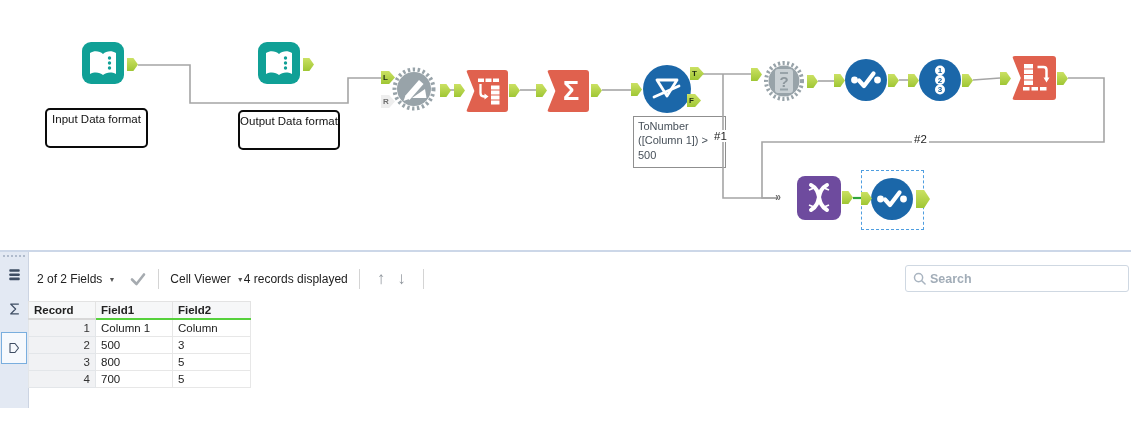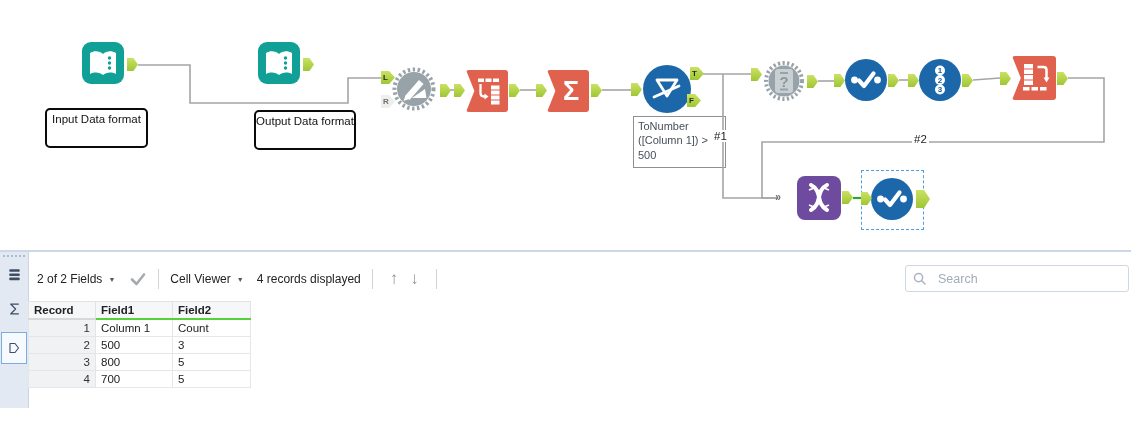--- a/index.html
+++ b/index.html
@@ -49,22 +49,22 @@
   .strip-btn.selected{left:1px;width:26px;height:32px;border:1px solid #79aede;background:#f6f9fd;box-sizing:border-box;}
 
   #toolbar{position:absolute;left:37px;top:12px;height:30px;display:flex;align-items:center;
            font-size:12px;color:#222;white-space:nowrap;}
   .caret{font-size:7px;color:#555;margin-left:6px;}
   .tb-sep{width:1px;height:20px;background:#d4d4d4;margin:0 11px;}
   .tb-arrow{font-size:17px;color:#8f959c;margin:0 6px;}
   #search-box{position:absolute;right:2px;top:13px;width:224px;height:27px;background:#fff;
            border:1px solid #cfd8e2;border-radius:3px;display:flex;align-items:center;
            padding:0 7px;box-sizing:border-box;}
-  #search-box input{border:none;outline:none;flex:1;font-size:12.5px;color:#ec4899;margin-left:10px;
-           font-family:"Liberation Sans",sans-serif;background:transparent;}
+  #search-box input{border:none;outline:none;flex:1;font-size:12.5px;color:#ec4899;margin-left:2px;
+           font-family:"Liberation Sans",sans-serif;background:transparent;font-weight:bold;}
   #search-box input::placeholder{color:#a2adb8;}
 
   #grid{position:absolute;left:28px;top:49px;border-collapse:collapse;font-size:11.5px;}
   #grid th{font-weight:bold;color:#222;background:#f6f7f8;text-align:left;height:16px;
            padding:0 5px;border:1px solid #e3e3e3;border-bottom:2px solid #56d13c;}
   #grid th.rec-h{width:56px;border-bottom:2px solid #d8d8d8;}
   #grid th.f1{width:66px;}
   #grid th.f2{width:67px;}
   #grid td{height:16px;line-height:16px;padding:0 5px;border:1px solid #e7e7e7;color:#222;background:#fff;}
   #grid td.rec{background:#f1f2f4;text-align:right;color:#333;border-color:#e3e6e9;}
@@ -72,21 +72,21 @@
 </head>
 <body>
 
 <div id="app">
 
   <div id="canvas">
 
     <div class="note" style="left:45px;top:108px;width:103px;height:40px;">
       <span>Input Data format</span>
     </div>
-    <div class="note" style="left:254px;top:110px;width:102px;height:40px;">
+    <div class="note" style="left:238px;top:110px;width:102px;height:40px;">
       <span>Output Data format</span>
     </div>
 
     <div class="annotation" style="left:633px;top:116px;width:93px;height:52px;">ToNumber
 ([Column 1]) &gt;
 500</div>
 
     <svg id="wires" width="1131" height="250">
       <g fill="none" stroke="#a5a5a5" stroke-width="1.6">
         <polyline points="138,65 190,65 190,103 348,103 348,78 381,78"></polyline>
@@ -289,21 +289,21 @@
 
       <div id="toolbar">
         <span>2 of 2 Fields</span>
         <span class="caret">▼</span>
         <svg width="18" height="16" viewBox="0 0 18 16" style="margin-left:14px;">
           <path d="M3 8.5 L7.5 13 L15 3.5" fill="none" stroke="#a6abb0" stroke-width="2.6" stroke-linecap="round" stroke-linejoin="round"></path>
         </svg>
         <span class="tb-sep"></span>
         <span>Cell Viewer</span>
         <span class="caret">▼</span>
-        <span style="margin-left:13px;">4 records displayed</span>
+        <span style="">4 records displayed</span>
         <span class="tb-sep"></span>
         <span class="tb-arrow">↑</span>
         <span class="tb-arrow">↓</span>
         <span class="tb-sep"></span>
       </div>
 
       <div id="search-box">
         <svg width="13" height="13" viewBox="0 0 14 14">
           <circle cx="6" cy="6" r="4.4" fill="none" stroke="#a9b4c0" stroke-width="1.6"></circle>
           <path d="M9.4 9.4 L13 13" stroke="#a9b4c0" stroke-width="1.6" stroke-linecap="round"></path>
@@ -316,21 +316,21 @@
           <tr>
             <th class="rec-h">Record</th>
             <th class="f1">Field1</th>
             <th class="f2">Field2</th>
           </tr>
         </thead>
         <tbody>
             <tr>
               <td class="rec">1</td>
               <td>Column 1</td>
-              <td>Count</td>
+              <td>Column</td>
             </tr>
             <tr>
               <td class="rec">2</td>
               <td>500</td>
               <td>3</td>
             </tr>
             <tr>
               <td class="rec">3</td>
               <td>800</td>
               <td>5</td>

